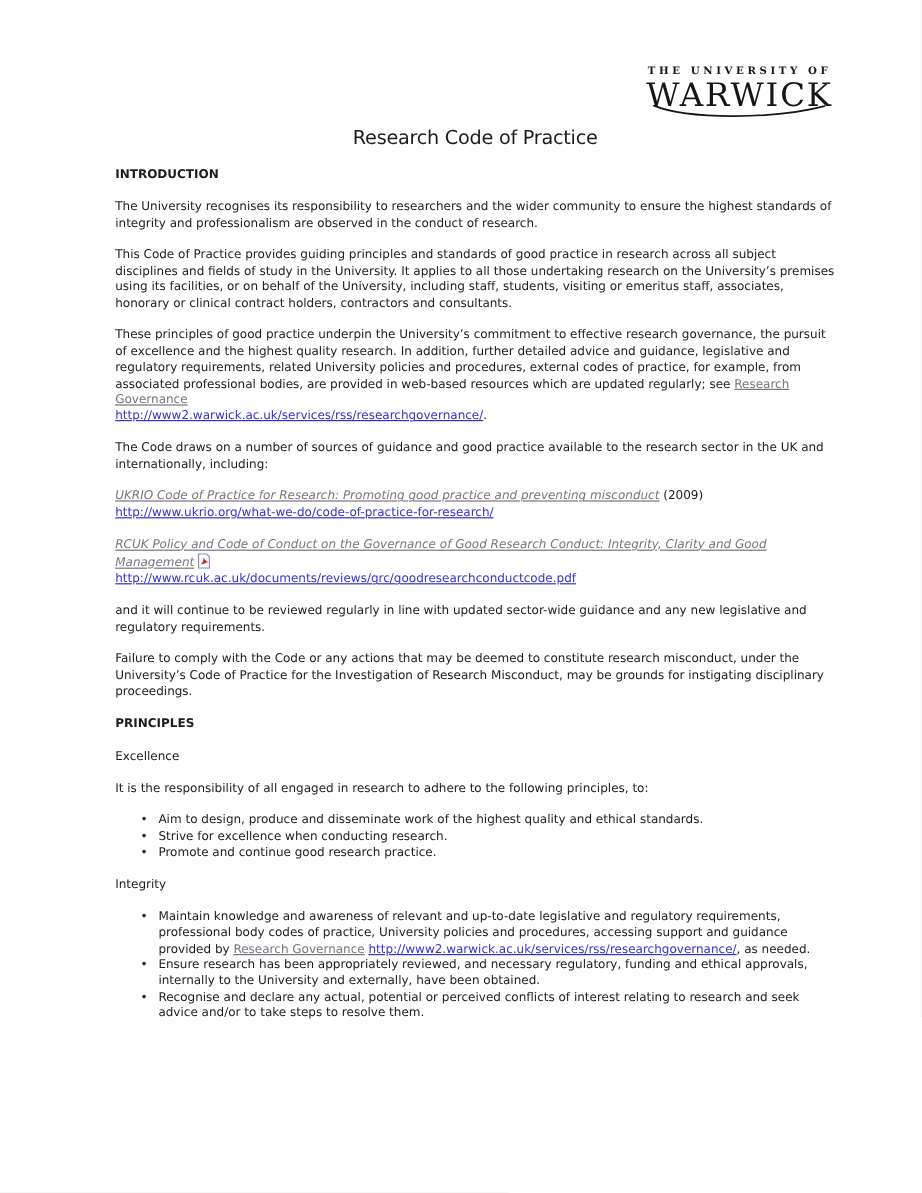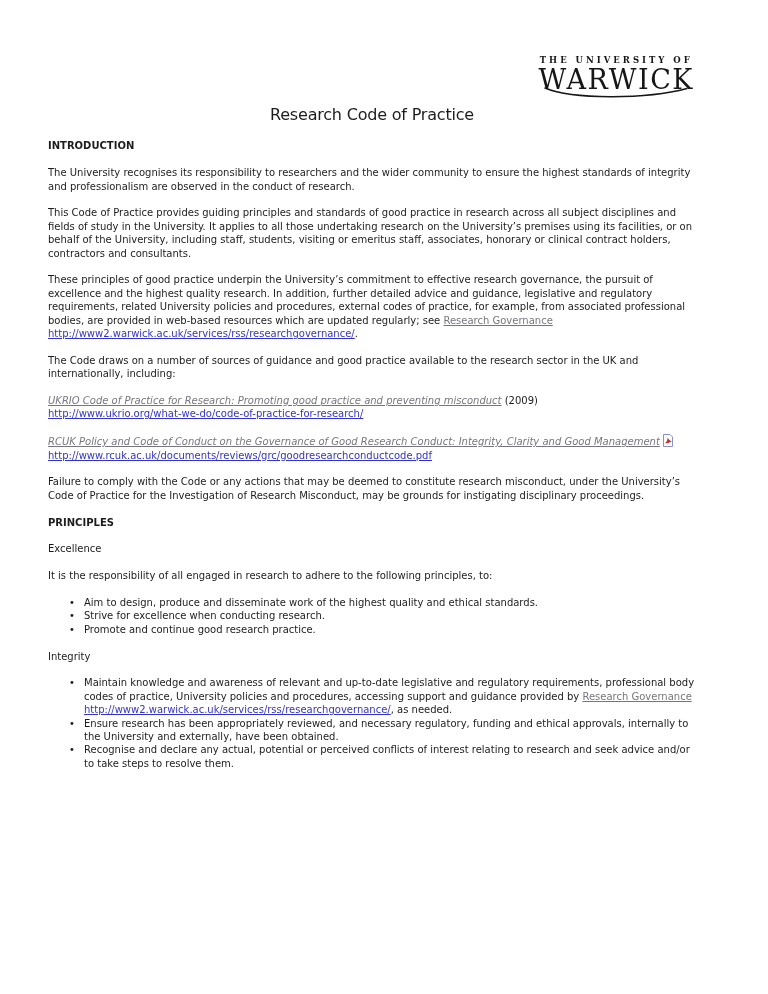--- a/index.html
+++ b/index.html
@@ -23,21 +23,21 @@
     font-size:8.5px;letter-spacing:3px;line-height:11px;
     font-weight:600;white-space:nowrap;
   }
   .logo-name{
     font-family:"DejaVu Serif",serif;
     font-size:27px;letter-spacing:1.5px;line-height:28px;
     white-space:nowrap;
   }
   .logo-swoosh{display:block;margin:-7px auto 0;}
   
-  .doc{padding:104px 72px 0 48px;}
+  .doc{padding:104px 72px 0 96px;}
   .title{
     text-align:center;
     font-size:16px;line-height:22px;letter-spacing:-0.2px;
     margin:0 0 16px 0;font-weight:normal;
   }
   .doc p{margin:0 0 13.4px 0;}
   .heading{font-weight:bold;}
   a{text-decoration:underline;cursor:pointer;}
   .url-link{color:var(--url-link,#3333cc);}
   .named-link{color:var(--named-link,#76767e);}
@@ -66,20 +66,21 @@
         <p class="heading">INTRODUCTION</p>
         <p><span>The University recognises its responsibility to researchers and the wider community to ensure the highest standards of integrity and professionalism are observed in the conduct of research.</span></p>
         <p><span>This Code of Practice provides guiding principles and standards of good practice in research across all subject disciplines and fields of study in the University. It applies to all those undertaking research on the University’s premises using its facilities, or on behalf of the University, including staff, students, visiting or emeritus staff, associates, honorary or clinical contract holders, contractors and consultants.</span></p>
         <p><span>These principles of good practice underpin the University’s commitment to effective research governance, the pursuit of excellence and the highest quality research. In addition, further detailed advice and guidance, legislative and regulatory requirements, related University policies and procedures, external codes of practice, for example, from associated professional bodies, are provided in web-based resources which are updated regularly; see </span><a class="named-link">Research Governance</a><br><a class="url-link">http://www2.warwick.ac.uk/services/rss/researchgovernance/</a><span>.</span></p>
         <p><span>The Code draws on a number of sources of guidance and good practice available to the research sector in the UK and internationally, including:</span></p>
         <p><a class="named-link-italic">UKRIO Code of Practice for Research: Promoting good practice and preventing misconduct</a><span> (2009)</span><br><a class="url-link">http://www.ukrio.org/what-we-do/code-of-practice-for-research/</a></p>
         <p><a class="named-link-italic">RCUK Policy and Code of Conduct on the Governance of Good Research Conduct: Integrity, Clarity and Good Management</a><span class="pdf-ico"><svg width="12" height="13" viewBox="0 0 12 13">
               <path d="M1.5 0.5 H8 L10.5 3 V12.5 H1.5 Z" fill="#fdfdfd" stroke="#8892c8" stroke-width="1"></path>
               <path d="M3 9.2 C5 8.2 5.9 5.2 5.4 3.6 C6.8 6 8.8 7.4 9.8 7.4 C7.8 8 5.4 9.6 3 9.2 Z" fill="#c62f2f"></path>
             </svg></span><br><a class="url-link">http://www.rcuk.ac.uk/documents/reviews/grc/goodresearchconductcode.pdf</a></p>
+        <p><span>and it will continue to be reviewed regularly in line with updated sector-wide guidance and any new legislative and regulatory requirements.</span></p>
         <p><span>Failure to comply with the Code or any actions that may be deemed to constitute research misconduct, under the University’s Code of Practice for the Investigation of Research Misconduct, may be grounds for instigating disciplinary proceedings.</span></p>
         <p class="heading">PRINCIPLES</p>
         <p><span>Excellence</span></p>
         <p><span>It is the responsibility of all engaged in research to adhere to the following principles, to:</span></p>
         <ul>
           <li><span>Aim to design, produce and disseminate work of the highest quality and ethical standards.</span></li>
           <li><span>Strive for excellence when conducting research.</span></li>
           <li><span>Promote and continue good research practice.</span></li>
         </ul>
         <p><span>Integrity</span></p>

